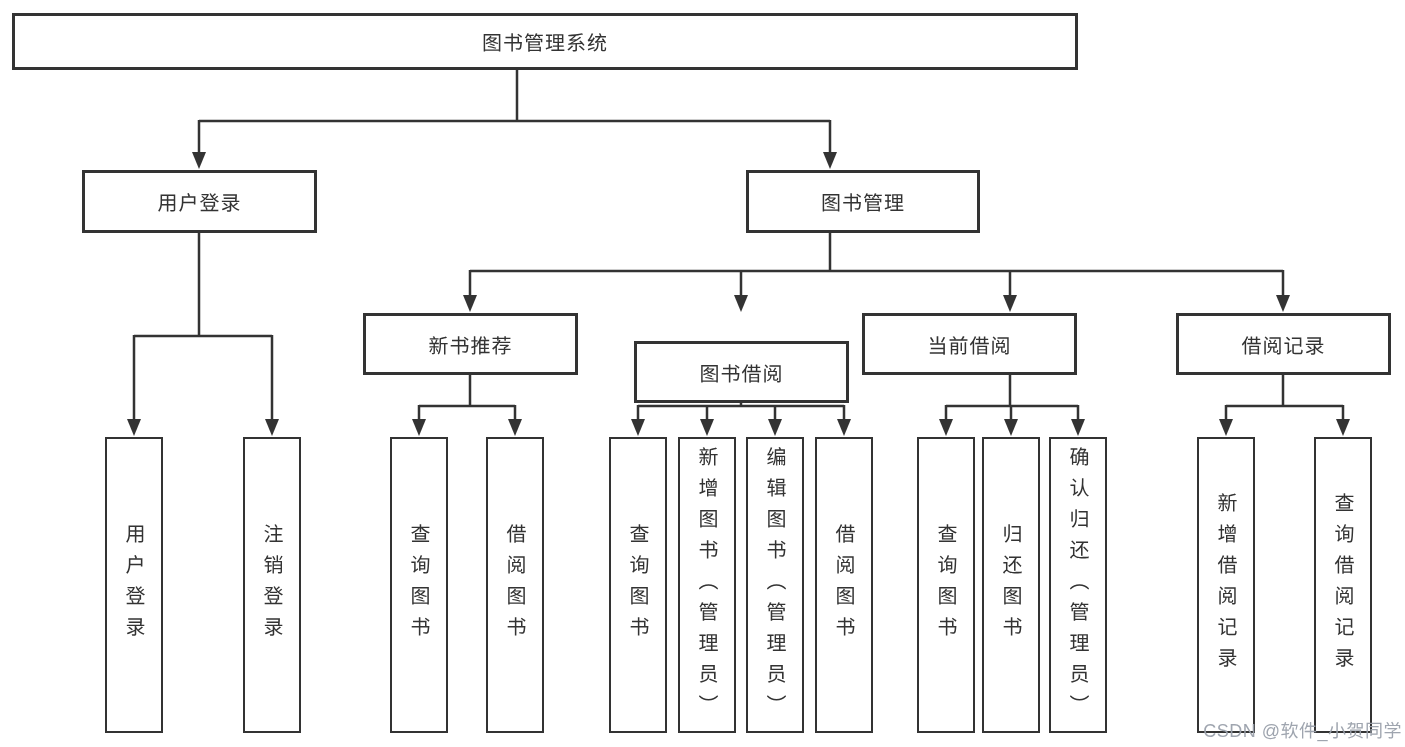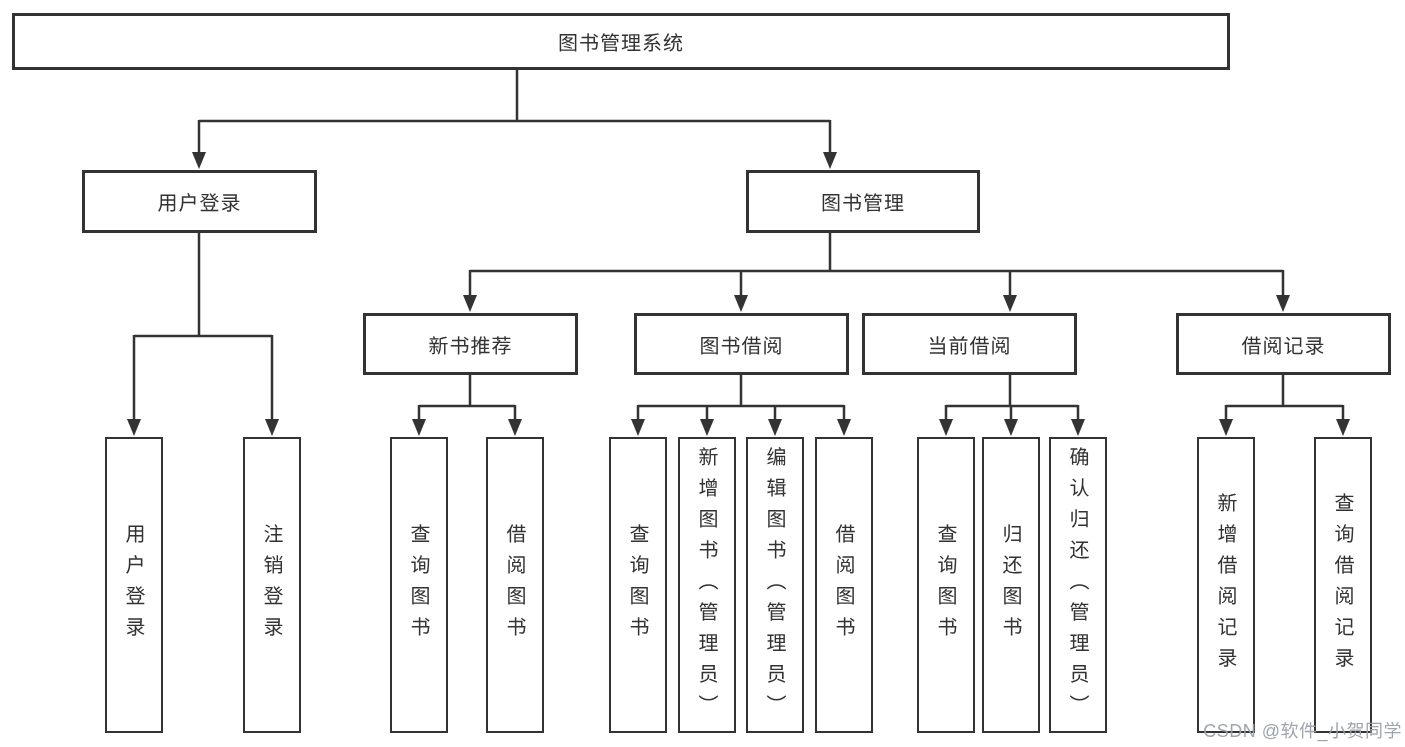--- a/index.html
+++ b/index.html
@@ -30,26 +30,26 @@
     align-items: center;
     justify-content: center;
     color: #333333;
     z-index: 2;
   }
   .h-node span {
     font-size: 20px;
     letter-spacing: 1px;
     white-space: nowrap;
   }
-  .node-root   { left: 12px;   top: 13px;  width: 1218px; height: 57px; }
+  .node-root   { left: 12px;   top: 13px;  width: 1066px; height: 57px; }
   .node-login  { left: 82px;   top: 170px; width: 235px;  height: 63px; }
   .node-mgmt   { left: 713px;  top: 170px; width: 234px;  height: 63px; margin-left: 33px; }
   .node-l3     { top: 313px; width: 215px; height: 62px; align-items: center; }
   .node-new    { left: 363px; }
-  .node-borrow { left: 634px; }
+  .node-borrow { left: 634px; margin-top: 28px; }
   .node-cur    { left: 862px; }
   .node-rec    { left: 1176px; }
 
   .v-node {
     top: 437px;
     width: 58px;
     height: 296px;
     border-width: 2.5px;
   }
   .v-node span {

